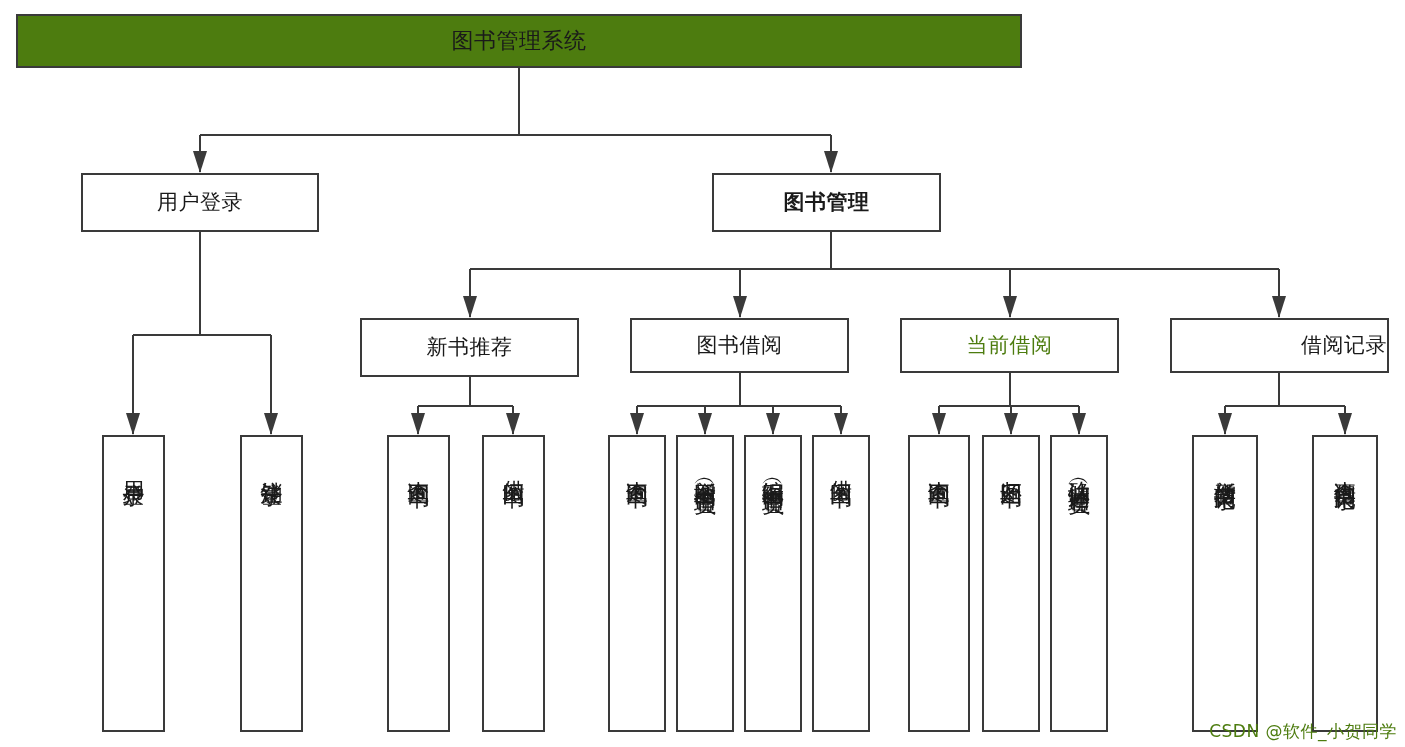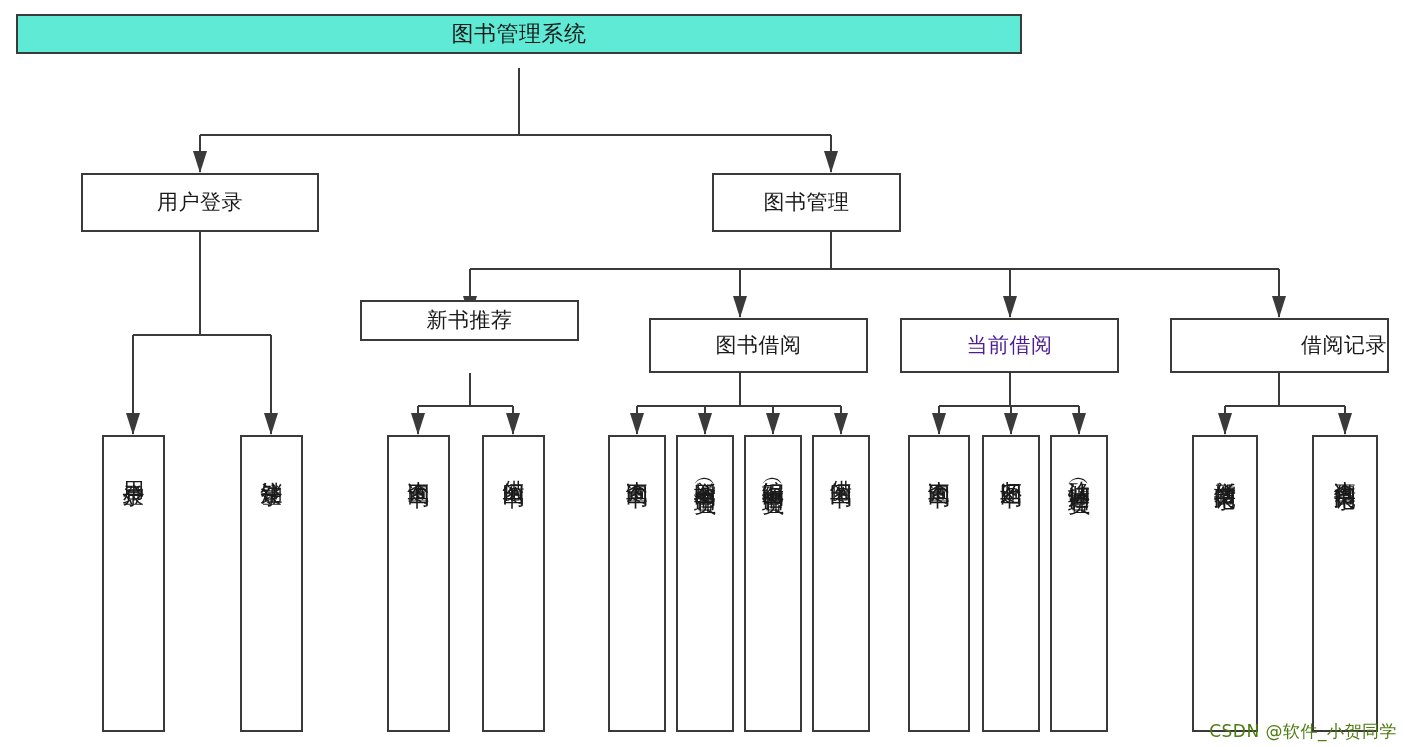--- a/index.html
+++ b/index.html
@@ -126,36 +126,36 @@
       <line x1="1079" y1="406" x2="1079" y2="434" stroke="#3a3a3a" stroke-width="2.6" shape-rendering="crispEdges"></line>
       <path d="M 1072 413 L 1086 413 L 1079 435 Z" fill="#3a3a3a"></path>
       <line x1="1279" y1="373" x2="1279" y2="406" stroke="#3a3a3a" stroke-width="2.6" shape-rendering="crispEdges"></line>
       <line x1="1225" y1="406" x2="1345" y2="406" stroke="#3a3a3a" stroke-width="2.6" shape-rendering="crispEdges"></line>
       <line x1="1225" y1="406" x2="1225" y2="434" stroke="#3a3a3a" stroke-width="2.6" shape-rendering="crispEdges"></line>
       <path d="M 1218 413 L 1232 413 L 1225 435 Z" fill="#3a3a3a"></path>
       <line x1="1345" y1="406" x2="1345" y2="434" stroke="#3a3a3a" stroke-width="2.6" shape-rendering="crispEdges"></line>
       <path d="M 1338 413 L 1352 413 L 1345 435 Z" fill="#3a3a3a"></path>
     </svg>
   <div id="nodes-layer">
-      <div class="node h root" style="left: 16px; top: 14px; width: 1006px; height: 40px; border-color: rgb(58, 58, 58); background: #5eead4; color: rgb(26, 26, 26);">
+      <div class="node h root" style="left: 16px; top: 14px; width: 1006px; height: 54px; border-color: rgb(58, 58, 58); background: #4d7c0f; color: rgb(26, 26, 26);">
         <span class="node-label">图书管理系统</span>
       </div>
       <div class="node h" style="left: 81px; top: 173px; width: 238px; height: 59px; border-color: rgb(58, 58, 58); background: rgb(255, 255, 255); color: rgb(26, 26, 26);">
         <span class="node-label">用户登录</span>
       </div>
-      <div class="node h" style="left: 712px; top: 173px; width: 189px; height: 59px; border-color: rgb(58, 58, 58); background: rgb(255, 255, 255); color: rgb(26, 26, 26);">
+      <div class="node h" style="left: 712px; top: 173px; width: 229px; height: 59px; border-color: rgb(58, 58, 58); background: rgb(255, 255, 255); color: rgb(26, 26, 26); font-weight: bold;">
         <span class="node-label">图书管理</span>
       </div>
-      <div class="node h" style="left: 360px; top: 300px; width: 219px; height: 41px; border-color: rgb(58, 58, 58); background: rgb(255, 255, 255); color: rgb(26, 26, 26);">
+      <div class="node h" style="left: 360px; top: 318px; width: 219px; height: 59px; border-color: rgb(58, 58, 58); background: rgb(255, 255, 255); color: rgb(26, 26, 26);">
         <span class="node-label">新书推荐</span>
       </div>
-      <div class="node h" style="left: 630px; top: 318px; width: 219px; height: 55px; border-color: rgb(58, 58, 58); background: rgb(255, 255, 255); color: rgb(26, 26, 26); margin-left: 19px;">
+      <div class="node h" style="left: 630px; top: 318px; width: 219px; height: 55px; border-color: rgb(58, 58, 58); background: rgb(255, 255, 255); color: rgb(26, 26, 26);">
         <span class="node-label">图书借阅</span>
       </div>
-      <div class="node h" style="left: 900px; top: 318px; width: 219px; height: 55px; border-color: rgb(58, 58, 58); background: rgb(255, 255, 255); color: #4c1d95;">
+      <div class="node h" style="left: 900px; top: 318px; width: 219px; height: 55px; border-color: rgb(58, 58, 58); background: rgb(255, 255, 255); color: #4d7c0f;">
         <span class="node-label">当前借阅</span>
       </div>
       <div class="node h" style="left: 1170px; top: 318px; width: 219px; height: 55px; border-color: rgb(58, 58, 58); background: rgb(255, 255, 255); color: rgb(26, 26, 26); justify-content: flex-end;">
         <span class="node-label">借阅记录</span>
       </div>
       <div class="node v" style="left: 102px; top: 435px; width: 63px; height: 297px; border-color: rgb(58, 58, 58); background: rgb(255, 255, 255); color: rgb(26, 26, 26);">
         <span class="node-label">用户登录</span>
       </div>
       <div class="node v" style="left: 240px; top: 435px; width: 63px; height: 297px; border-color: rgb(58, 58, 58); background: rgb(255, 255, 255); color: rgb(26, 26, 26);">
         <span class="node-label">注销登录</span>

